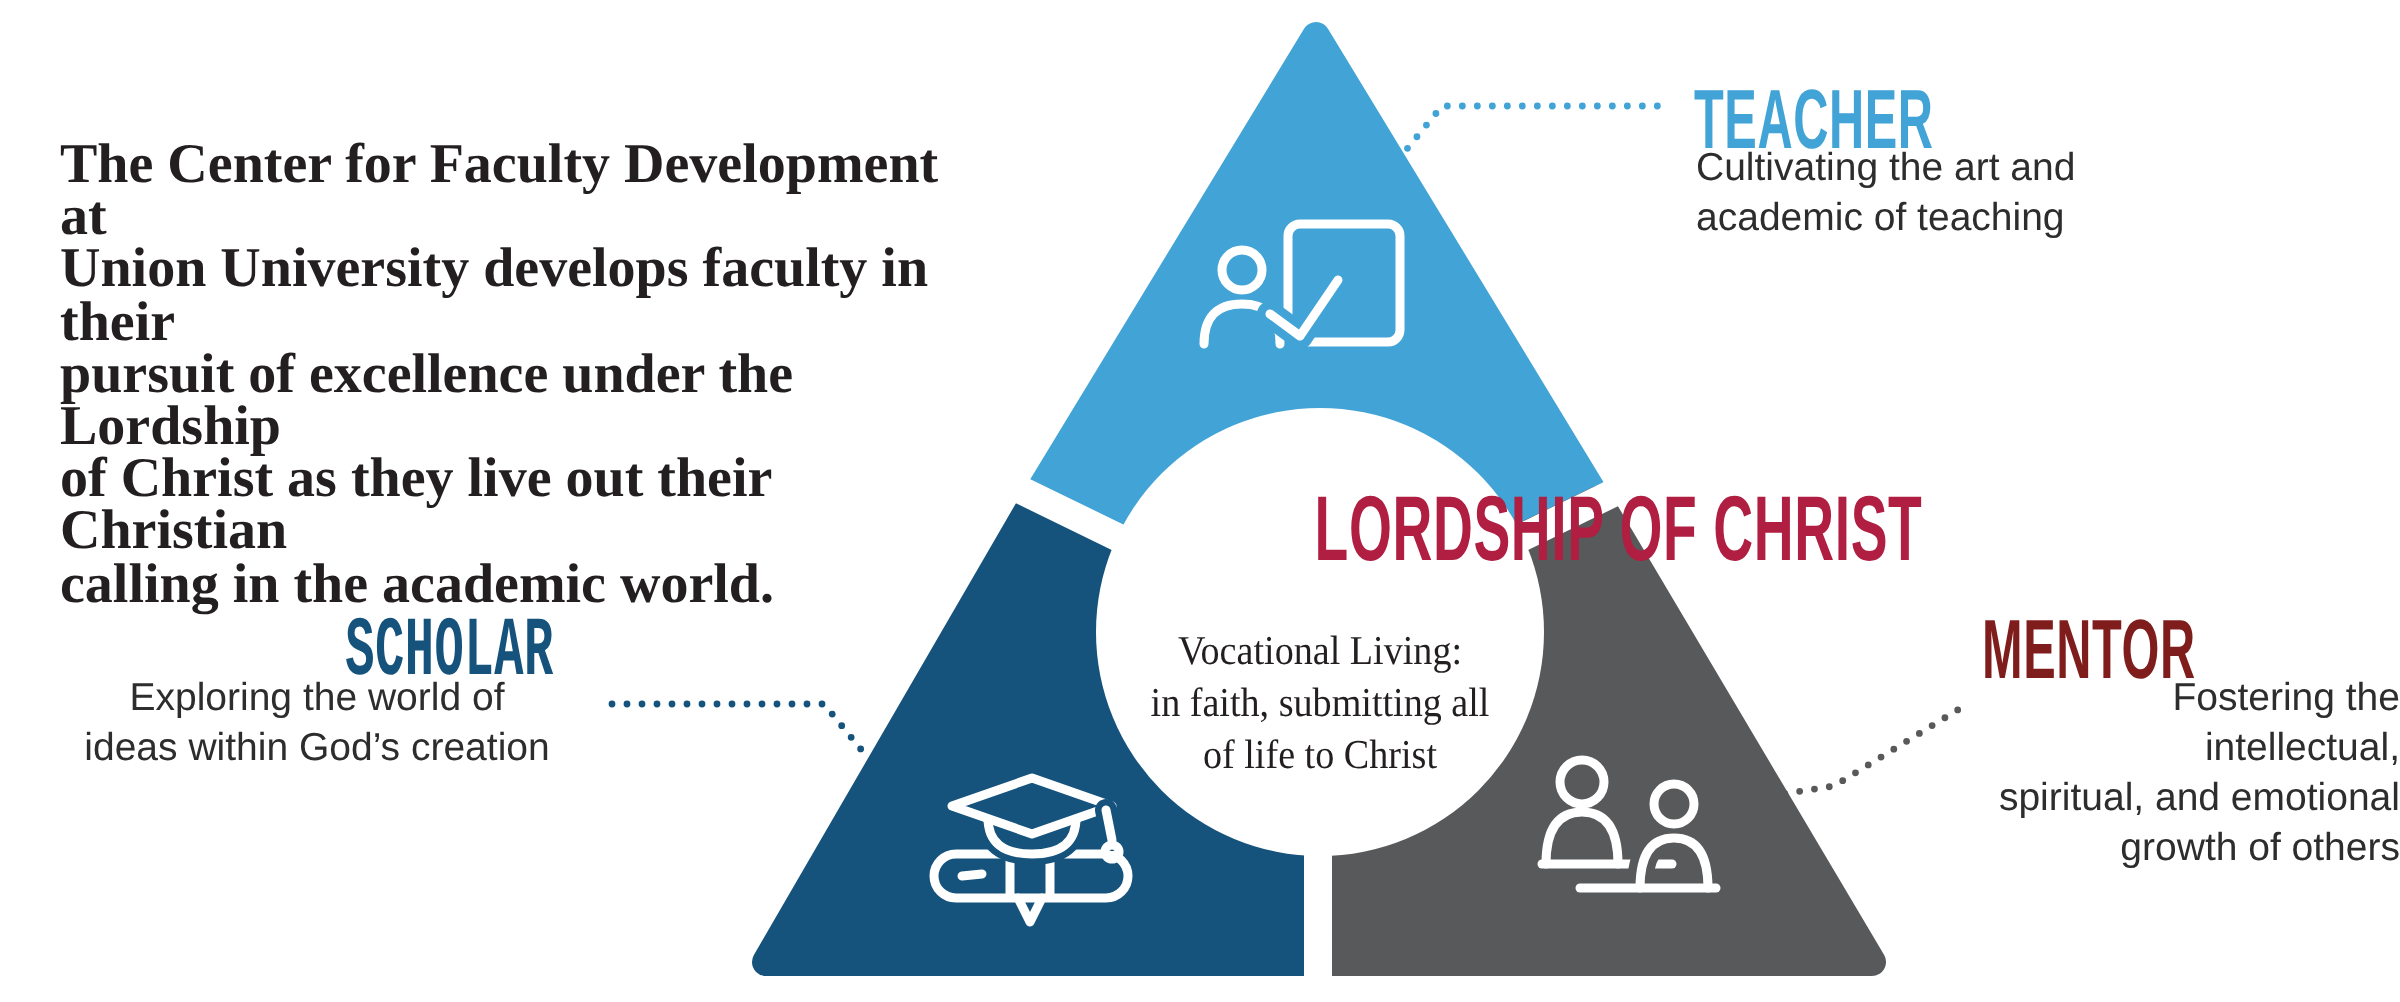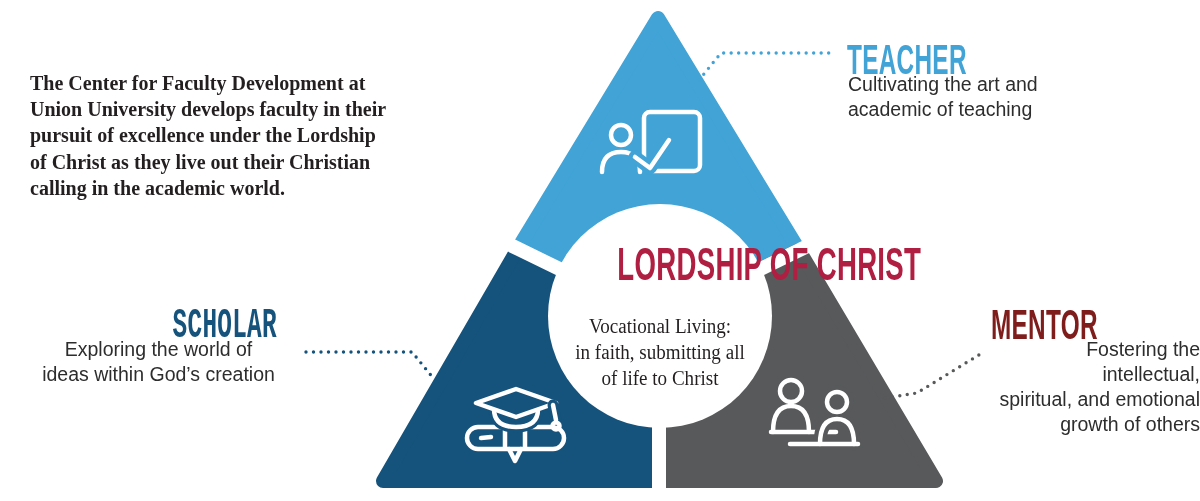--- a/index.html
+++ b/index.html
@@ -8,21 +8,21 @@
     width:1200px;height:501px;
     background:#ffffff;
     overflow:hidden;
     font-family:"Liberation Sans",sans-serif;
   }
   .stage svg{position:absolute;left:0;top:0;}
   .abs{position:absolute;white-space:pre-line;}
   .intro{
     left:30px;top:70px;width:440px;
     font-family:"Liberation Serif",serif;
-    font-size:20px;line-height:26.2px;
+    font-size:28px;line-height:26.2px;
     font-weight:600;
     color:#231f20;
   }
   .hd{
     display:inline-block;
     font-weight:700;
     font-size:42px;line-height:44px;
     letter-spacing:0.5px;
     transform:scaleX(0.58);
     white-space:nowrap;
@@ -34,21 +34,21 @@
   .mentor-label{left:991px;top:285px;color:#7f1d1d;}
   .mentor-label .hd{transform-origin:left top;}
   .desc{
     font-size:19.5px;line-height:25px;
     color:#2d2d2d;
   }
   .teacher-desc{left:848px;top:72px;}
   .scholar-desc{left:40px;top:337px;width:237px;text-align:center;}
   .mentor-desc{left:993px;top:337px;text-align:right;}
   .center-title{
-    left:516px;top:228px;width:224px;
+    left:556px;top:228px;width:224px;
     text-align:right;color:#b01e42;
   }
   .center-title .hd{
     font-size:46px;line-height:37px;
     transform:scaleX(0.6);transform-origin:center top;
   }
   .center-subtitle{
     left:530px;top:313px;width:260px;
     text-align:center;
     font-family:"Liberation Serif",serif;

